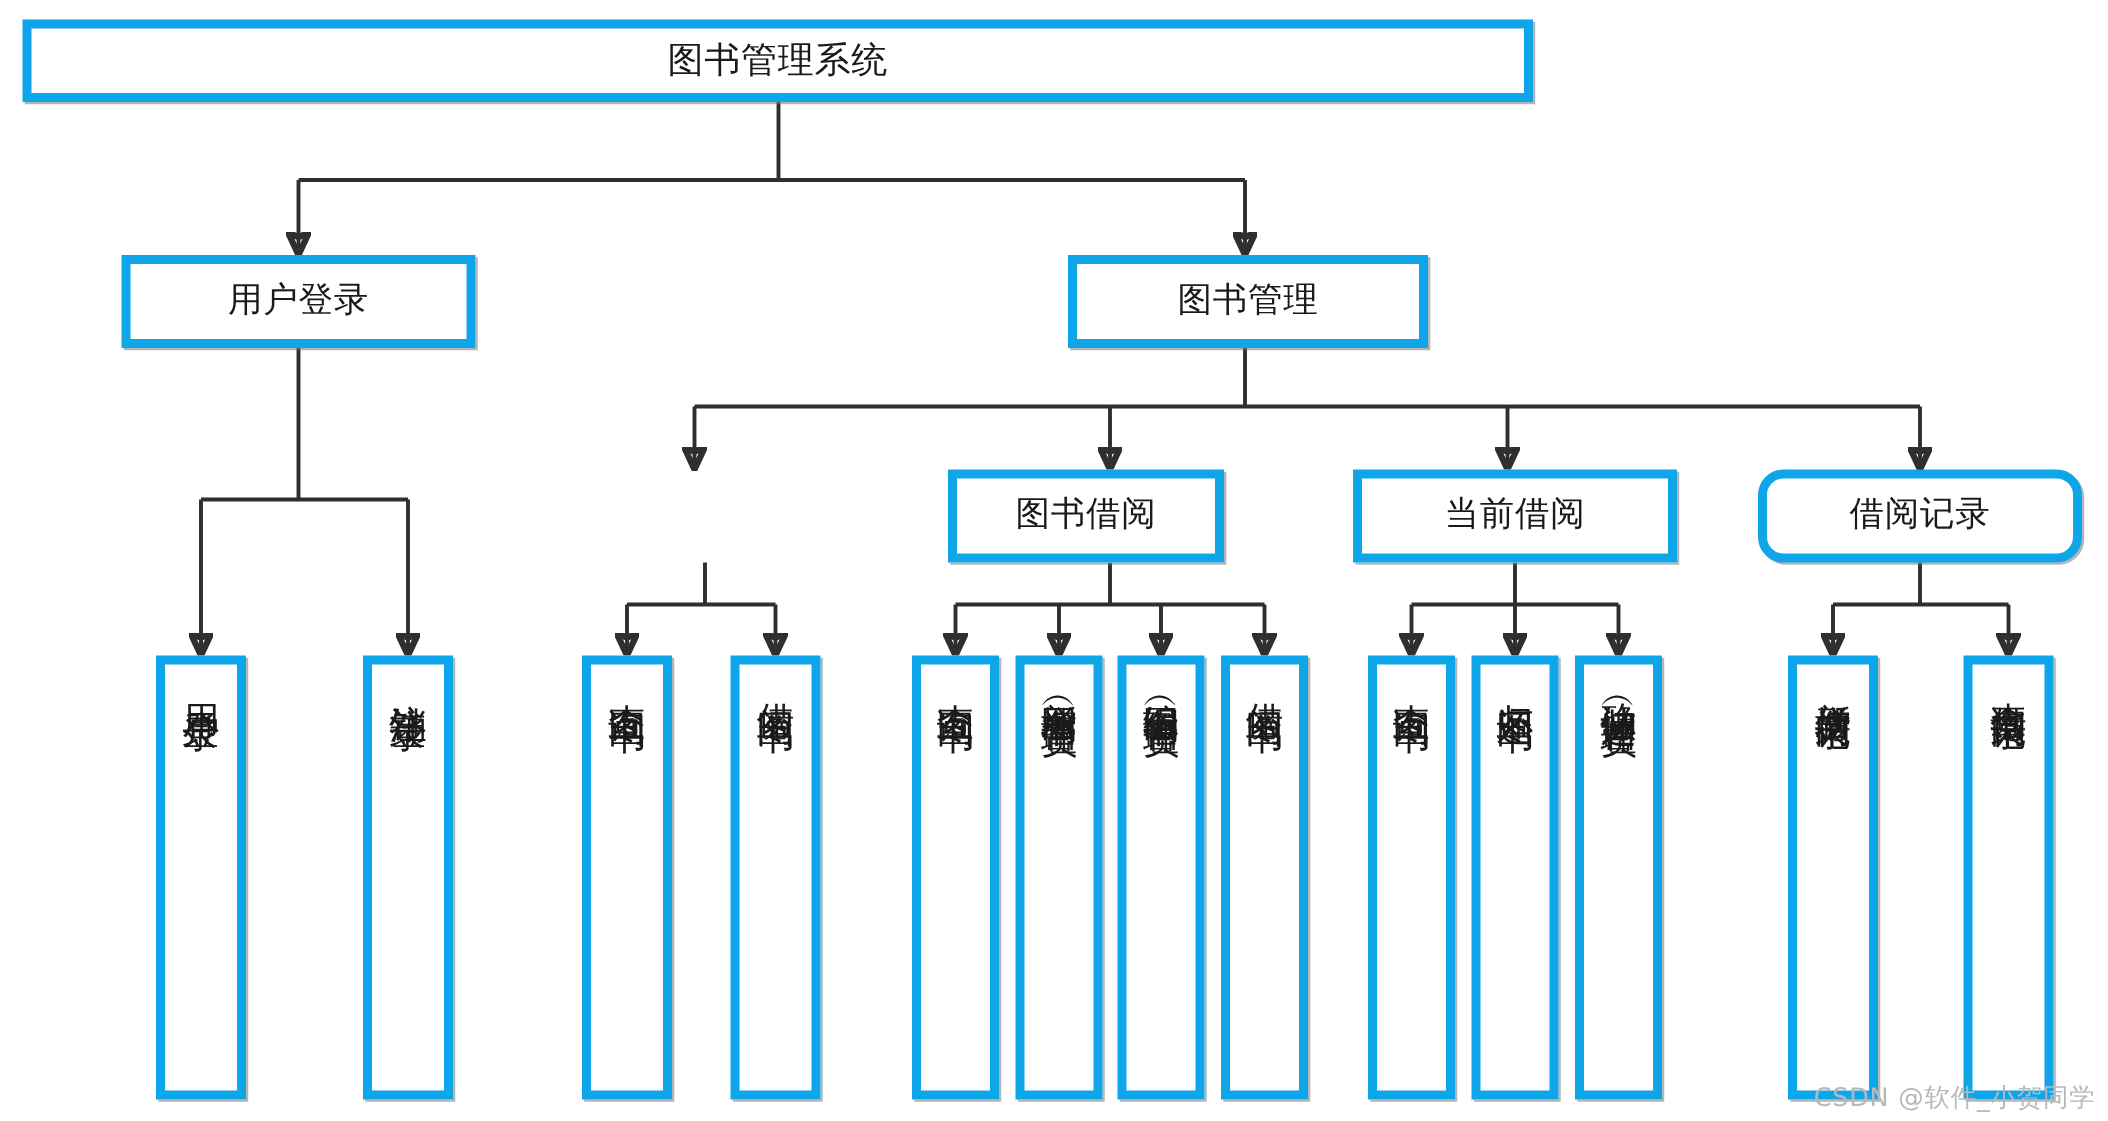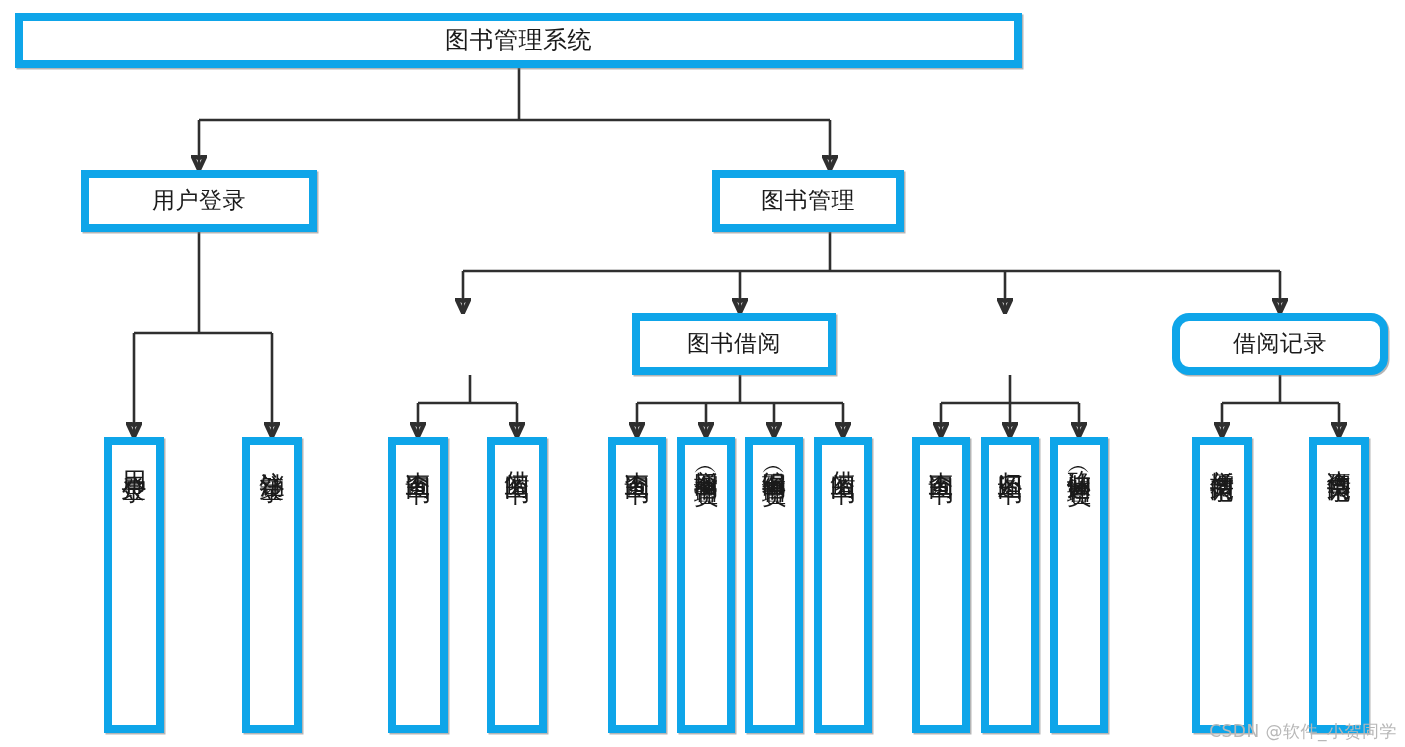--- a/index.html
+++ b/index.html
@@ -13,21 +13,21 @@
     overflow: hidden;
     position: relative;
   }
   #diagram {
     position: absolute;
     left: 0; top: 0;
     width: 1405px; height: 747px;
   }
   .node {
     position: absolute;
-    border: 8px solid #0ea5e9;
+    border: 6px solid #0ea5e9;
     background: #ffffff;
     box-shadow: 1.5px 1.5px 0 0 rgba(120,120,120,0.55);
     display: flex;
     align-items: center;
     justify-content: center;
     color: #1a1a1a;
   }
   .node-label {
     display: block;
     text-align: center;
@@ -131,26 +131,29 @@
     <line x1="1339" y1="403" x2="1339" y2="435" marker-end="url(#arrow)"></line>
   </svg>
 
   <div class="node horiz root" style="left:15px; top:13px; width:1007px; height:55px;">
     <span class="node-label">图书管理系统</span>
   </div>
 
   <div class="node horiz" style="left:81px; top:170px; width:236px; height:62px;">
     <span class="node-label">用户登录</span>
   </div>
-  <div class="node horiz" style="left:712px; top:170px; width:192px; height:62px;">
+  <div class="node horiz" style="left:712px; top:170px; width:240px; height:62px;">
     <span class="node-label">图书管理</span>
   </div>
 
-  <div class="node horiz" style="left:632px; top:313px; width:204px; height:62px;">
+  <div class="node horiz" style="left:632px; top:313px; width:184px; height:62px;">
     <span class="node-label">图书借阅</span>
+  </div>
+  <div class="node horiz" style="left:902px; top:313px; width:216px; height:62px;">
+    <span class="node-label">当前借阅</span>
   </div>
   <div class="node horiz" style="left:1172px; top:313px; width:216px; height:62px;border-radius:17px;">
     <span class="node-label">借阅记录</span>
   </div>
 
   <div class="node vert" style="left:104px; top:437px; width:60px; height:296px;">
     <span class="node-label">用户登录</span>
   </div>
   <div class="node vert" style="left:242px; top:437px; width:60px; height:296px;">
     <span class="node-label">注销登录</span>

